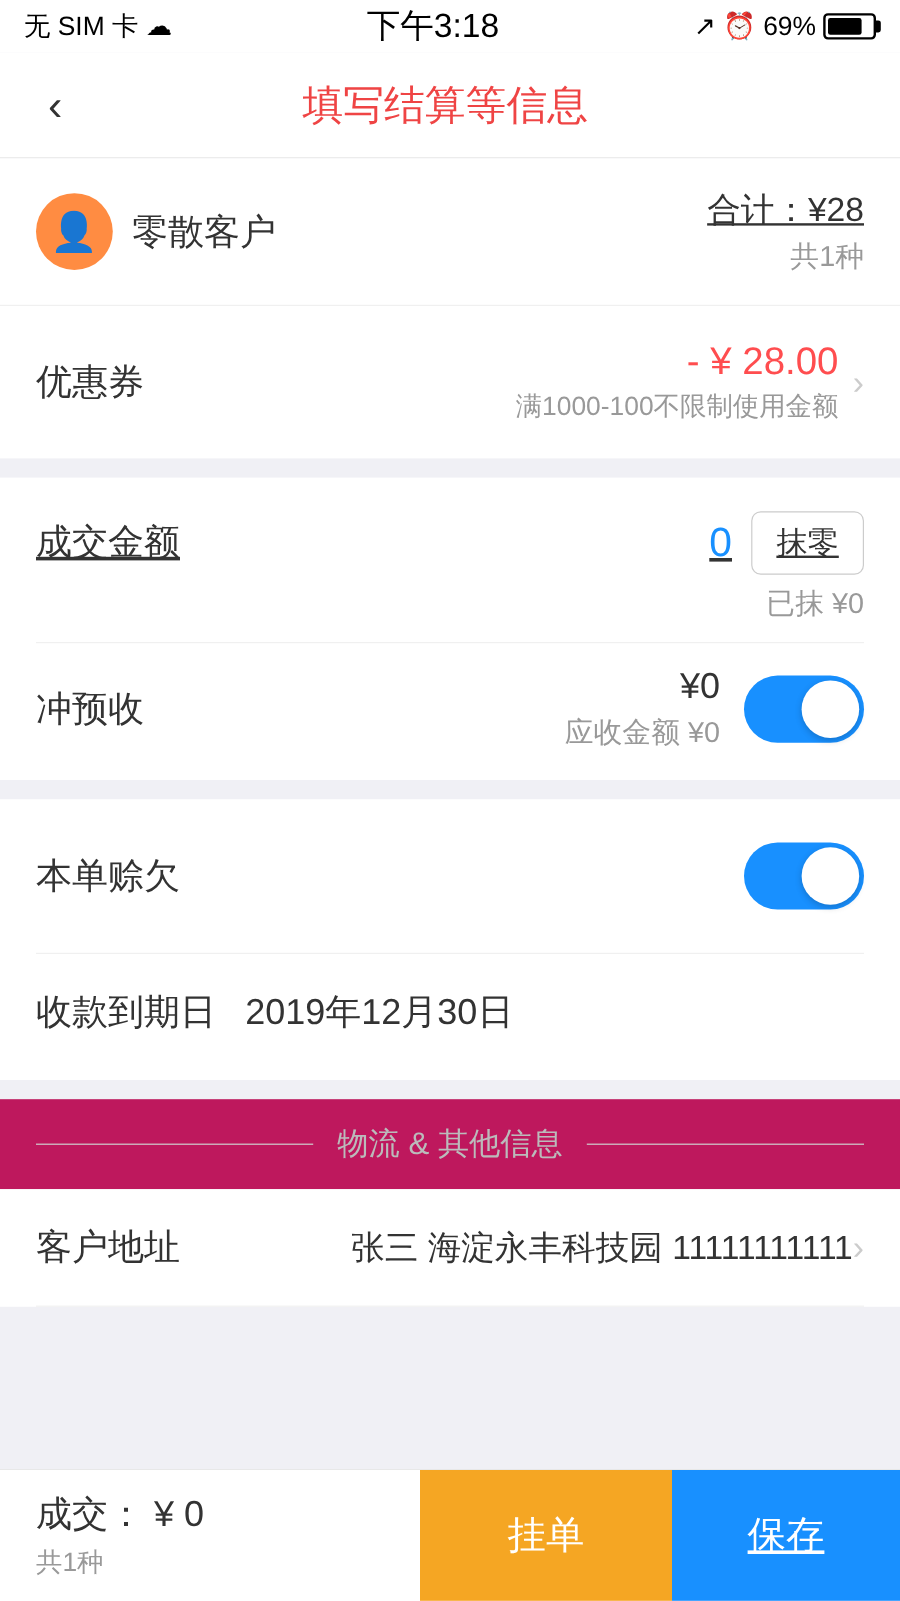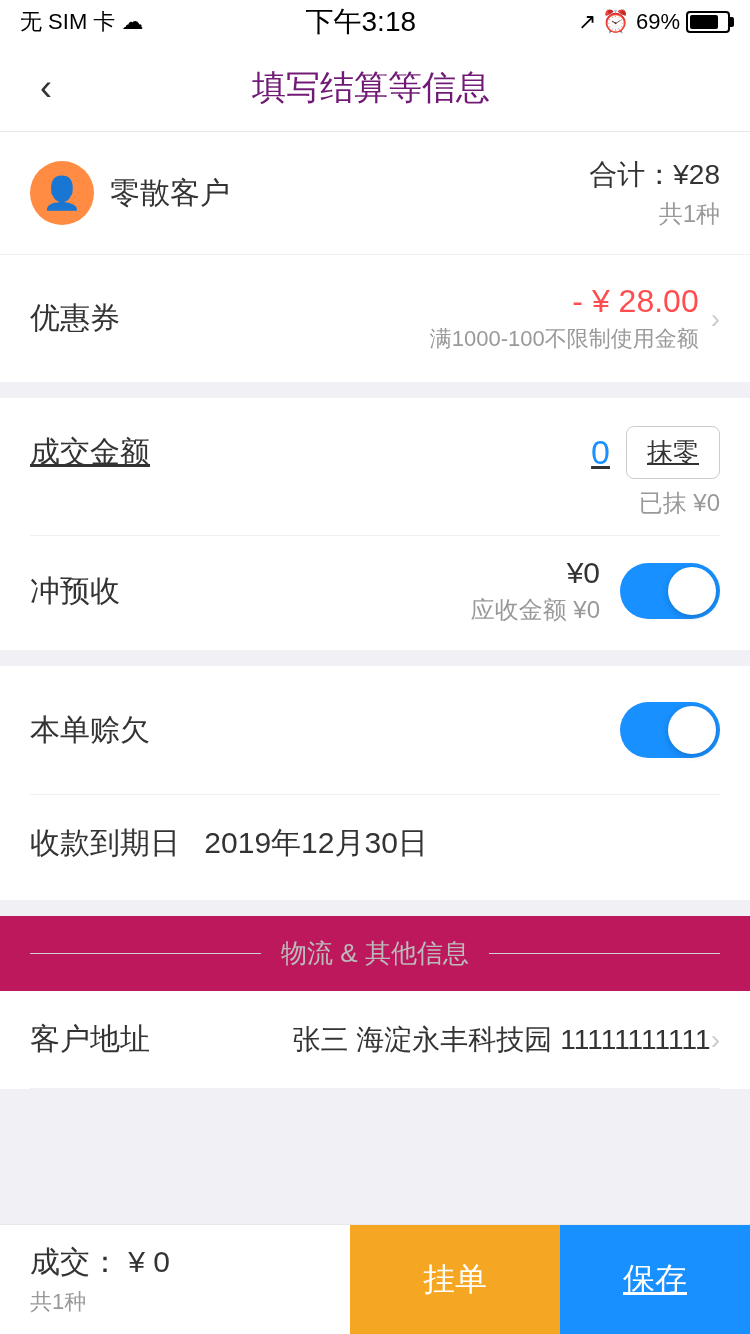--- a/index.html
+++ b/index.html
@@ -58,21 +58,21 @@
       color: #333;
       cursor: pointer;
       padding: 10px;
       margin-right: 10px;
     }
     .nav-title {
       flex: 1;
       text-align: center;
       font-size: 34px;
       font-weight: 500;
-      color: #701a75;
+      color: #ef4444;
       margin-right: 50px;
     }
 
     
     .content {
       padding-bottom: 120px;
     }
 
     
     .section {
@@ -103,20 +103,21 @@
     .customer-name {
       font-size: 30px;
       color: #333;
     }
     .customer-right {
       text-align: right;
     }
     .total-amount {
       font-size: 28px;
       color: #333;
+      text-decoration: underline;
     }
     .total-count {
       font-size: 24px;
       color: #999;
       margin-top: 4px;
     }
 
     
     .row-item {
       display: flex;

